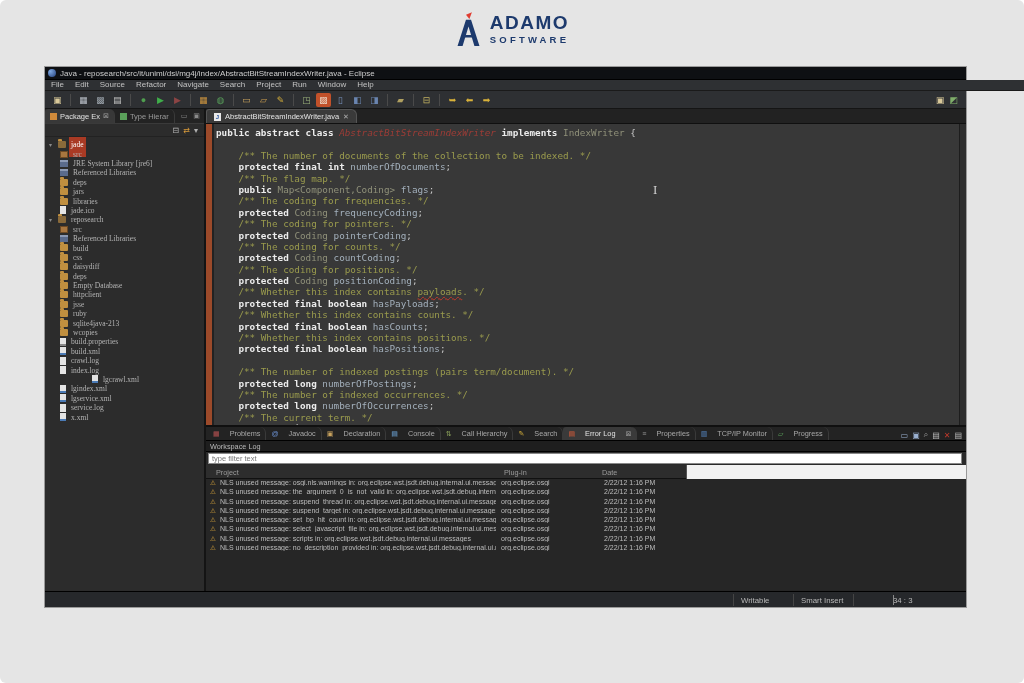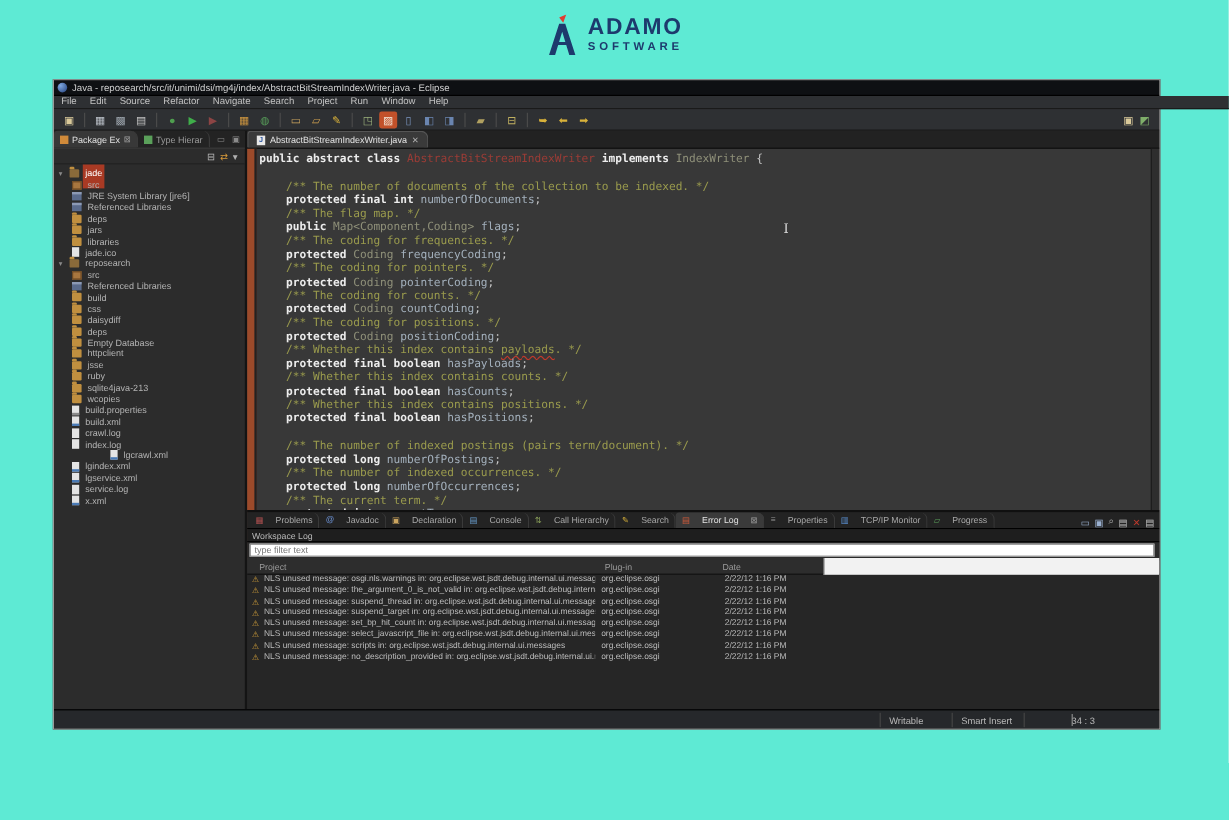--- a/index.html
+++ b/index.html
@@ -1,17 +1,17 @@
 <!DOCTYPE html>
 <html><head>
 <meta charset="utf-8">
 <style>
   *{margin:0;padding:0;box-sizing:border-box;}
   html,body{width:1024px;height:683px;background:#ffffff;font-family:"Liberation Sans",sans-serif;overflow:hidden;}
-  .stage{position:relative;width:1024px;height:683px;background:#5eead4;}
+  .stage{position:relative;width:1024px;height:683px;background:#e5e5e5;border-radius:6px;}
 
   
   .brand{position:absolute;top:12px;left:0;width:1024px;display:flex;justify-content:center;align-items:center;gap:8px;}
   .brand-text{display:flex;flex-direction:column;line-height:1;}
   .brand-name{font-size:19px;font-weight:bold;color:#1d3a6d;letter-spacing:1.5px;}
   .brand-sub{font-size:9.5px;font-weight:bold;color:#1d3a6d;letter-spacing:3.2px;margin-top:3px;}
 
   
   .caption{position:absolute;top:634px;left:0;width:1024px;text-align:center;font-size:17px;color:#1f1f1f;}
 
@@ -35,21 +35,21 @@
   .vtab{height:14px;display:flex;align-items:center;gap:3px;padding:0 5px;font-size:7.5px;color:#9a9a9a;border-right:1px solid #3a3a3a;border-radius:3px 6px 0 0;}
   .vtab.on{background:#383838;color:#e0e0e0;}
   .vtab-ic{width:7px;height:7px;display:inline-block;}
   .vtab-x{font-size:7px;color:#9a9a9a;}
   .winbtns{position:absolute;right:2px;top:3px;font-size:7px;color:#8a8a8a;letter-spacing:2px;}
   .vtools{height:13px;display:flex;justify-content:flex-end;align-items:center;gap:4px;padding-right:6px;border-bottom:1px solid #222;}
   .vtools span{font-size:8px;}
   .tree{padding-top:3px;height:451px;overflow:hidden;}
   .trow{height:9.4px;display:flex;align-items:center;gap:3px;white-space:nowrap;}
   .tw{font-size:6px;color:#8a8a8a;width:6px;display:inline-block;}
-  .tlabel{font-size:7.5px;color:#b4b4b4;padding:8px 2px;}
+  .tlabel{font-size:7.5px;color:#b4b4b4;padding:8px 2px;font-family:Liberation Serif, serif;}
   .trow.sel .tlabel{background:#a93a24;color:#fff;}
   .tic{width:8px;height:7px;display:inline-block;flex:0 0 8px;position:relative;}
   .tic.folder,.tic.project,.tic.folder-build{background:#c08f3f;border-radius:1px;}
   .tic.folder::before,.tic.project::before,.tic.folder-build::before{content:"";position:absolute;top:-2px;left:0;width:4px;height:2px;background:#c08f3f;border-radius:1px 1px 0 0;}
   .tic.project{background:#8a6a3a;}
   .tic.package{background:#a8763f;border:1px solid #6e4a24;}
   .tic.library{background:#5a6b8c;border-top:2px solid #8c9ab5;}
   .tic.file,.tic.props{background:#e4e4e4;width:6px;height:8px;flex:0 0 6px;}
   .tic.props{border-bottom:2px solid #8a8a8a;}
   .tic.xml{background:#e4e4e4;width:6px;height:8px;flex:0 0 6px;border-bottom:2px solid #4a7ab5;}
@@ -59,21 +59,21 @@
   .etabs{height:15px;background:#222;display:flex;align-items:flex-end;border-bottom:1px solid #101010;}
   .etab{height:14px;display:flex;align-items:center;gap:4px;padding:0 7px;background:#3a3a3a;color:#e4e4e4;font-size:7.5px;border-radius:3px 6px 0 0;border:1px solid #555;border-bottom:none;}
   .jicon{width:7px;height:8px;background:#e8e8e8;color:#2a55a0;font-size:6px;font-weight:bold;display:inline-flex;align-items:center;justify-content:center;}
   .etab-x{color:#b0b0b0;font-size:7px;}
   .ruler{position:absolute;left:0;top:15px;width:8px;height:343px;background:#9c4a2a;border-right:2px solid #222;}
   .ovruler{position:absolute;right:0;top:15px;width:7px;height:343px;background:#2e2e2e;border-left:1px solid #1d1d1d;}
   .code{position:absolute;left:10px;top:18px;width:740px;height:340px;font-family:"DejaVu Sans Mono",monospace;font-size:9.3px;line-height:11.4px;}
   .cl{white-space:pre;height:11.4px;}
   .sg-k{color:#ececec;font-weight:bold;}
   .sg-c{color:#9a9b4d;}
-  .sg-r{color:#9c3c36;}
+  .sg-r{color:#9c3c36;font-style:italic;}
   .sg-t{color:#8f9079;}
   .sg-f{color:#a3b0bc;}
   .sg-p{color:#c8c8c8;}
   .sg-u{color:#9a9b4d;text-decoration:underline wavy #c0392b 1px;}
   .ibeam{position:absolute;left:447px;top:75px;width:11px;height:13px;color:#d8d8d8;font-family:"DejaVu Serif",serif;font-size:11px;}
 
   
   .bottom{position:absolute;left:161px;top:358px;width:760px;height:166px;background:#262626;border-top:2px solid #101010;}
   .btabs{height:14px;background:#232323;display:flex;align-items:flex-end;border-bottom:1px solid #000;padding-left:2px;}
   .btab{height:13px;display:flex;align-items:center;gap:10px;padding:0 5px;font-size:7.3px;color:#a8a8a8;border-right:1px solid #3a3a3a;border-radius:3px 6px 0 0;white-space:nowrap;}

